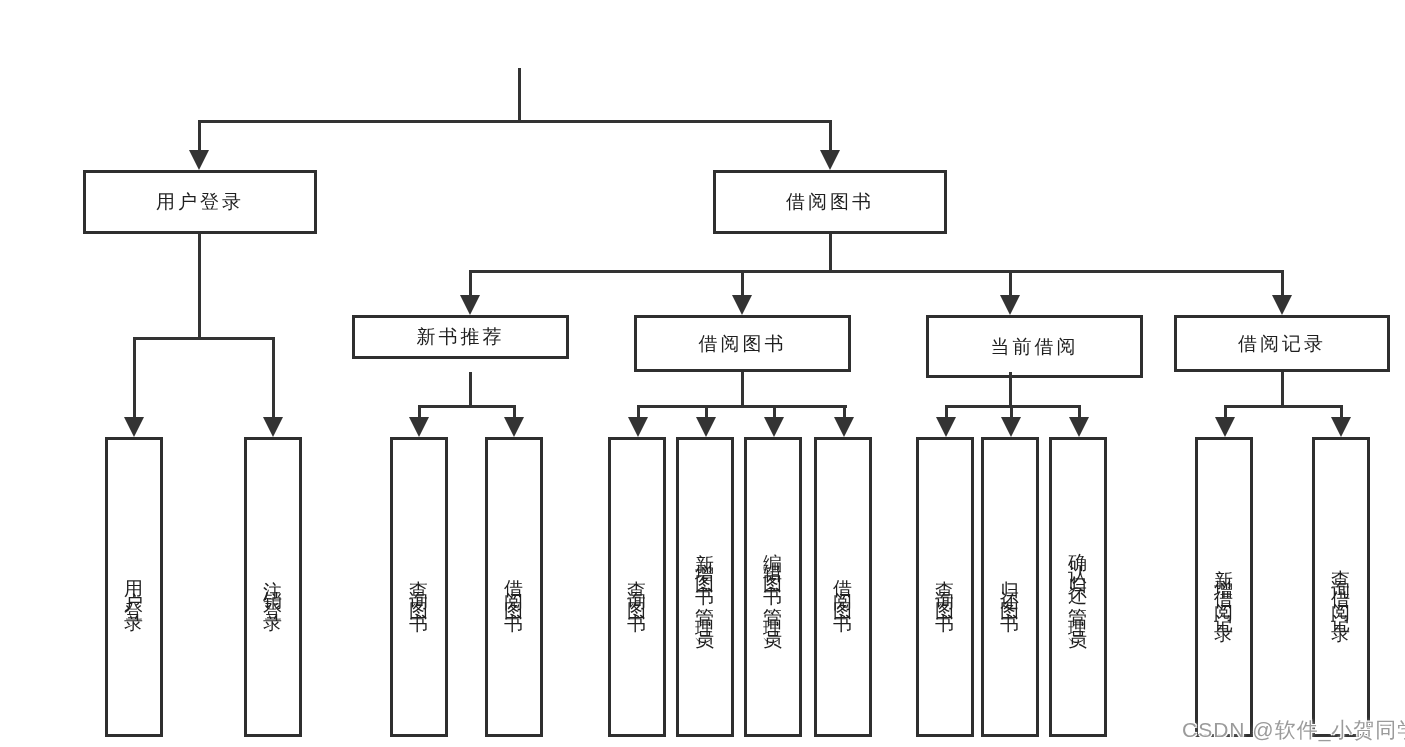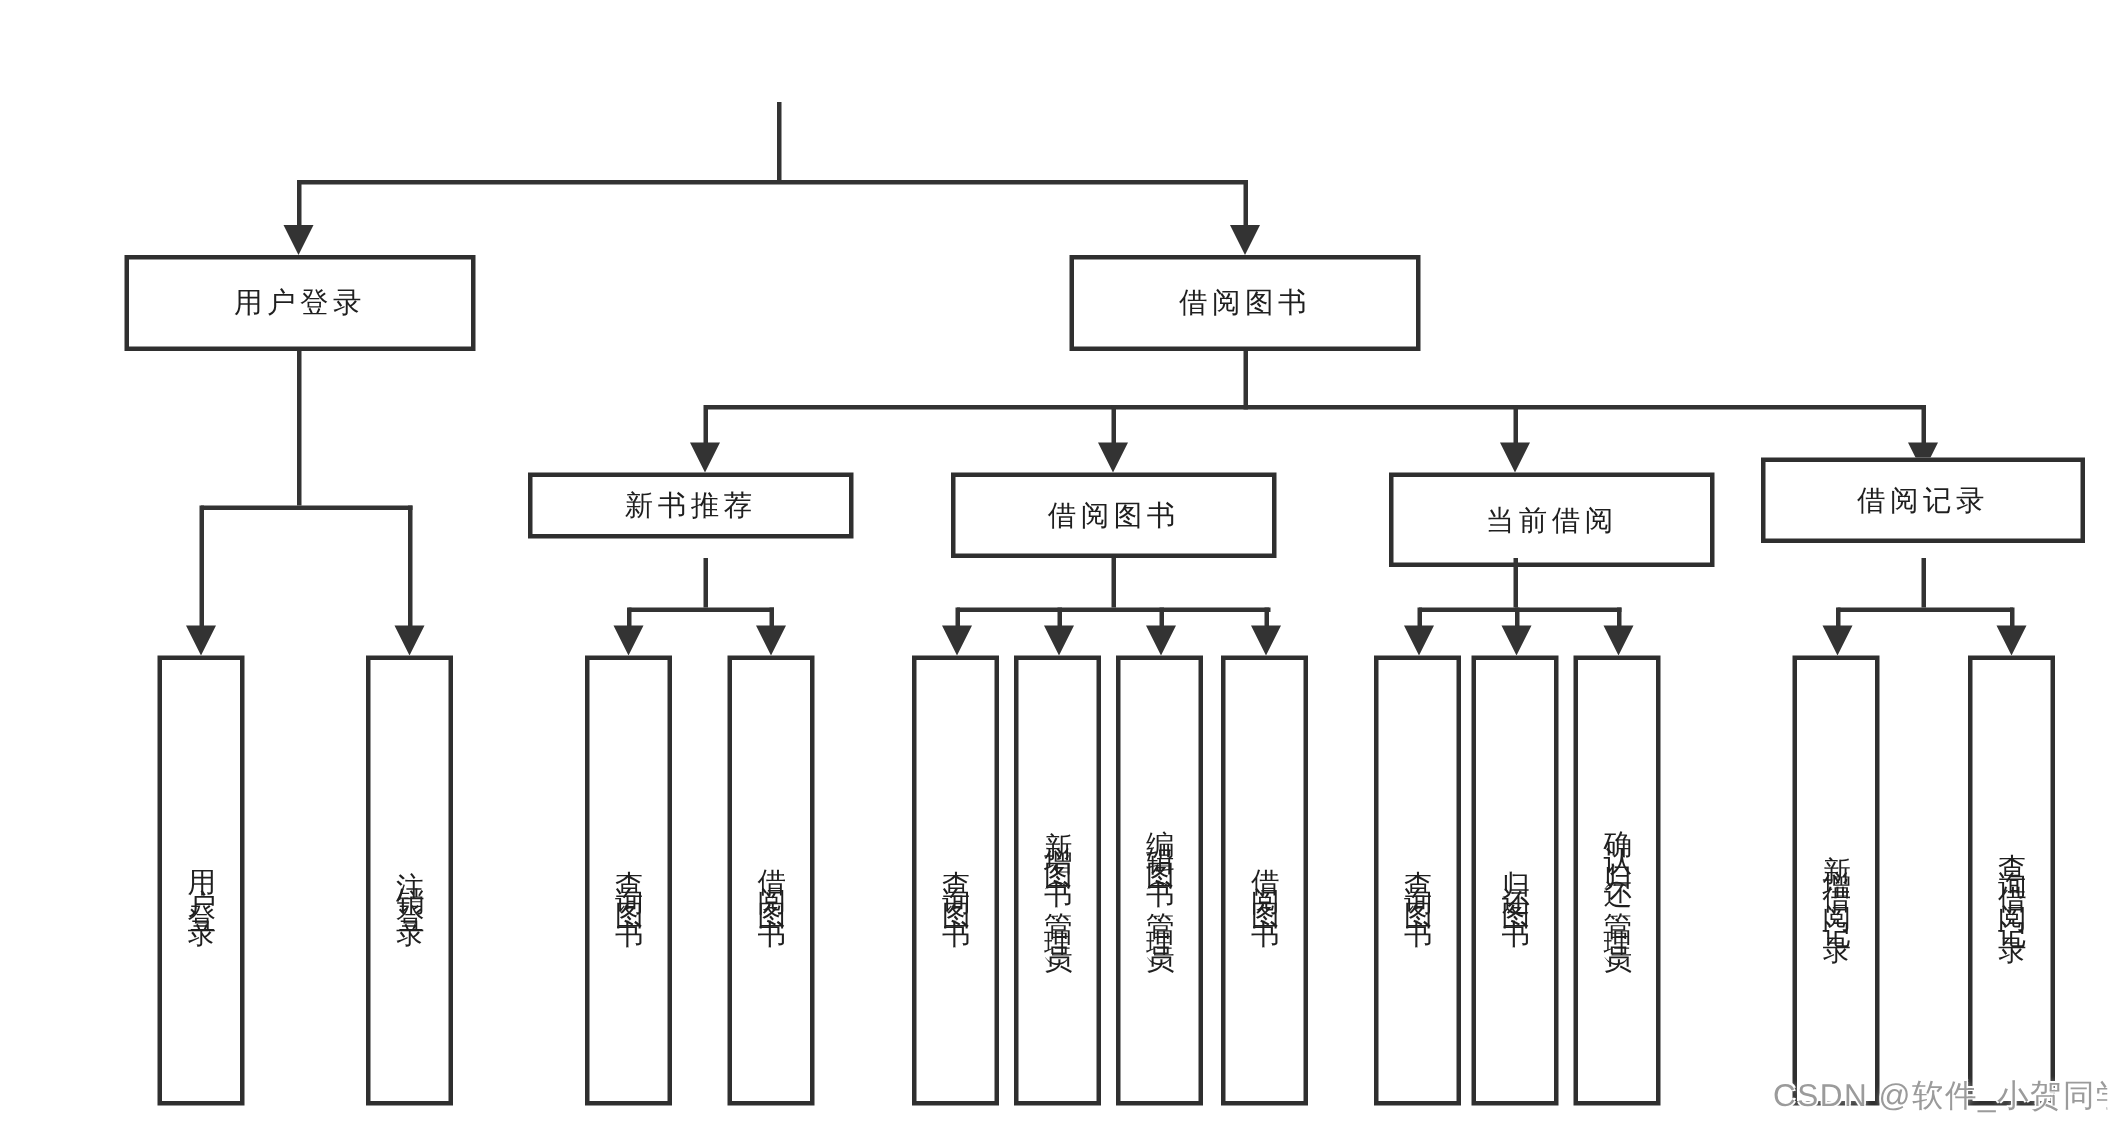--- a/index.html
+++ b/index.html
@@ -102,21 +102,21 @@
 
   <div class="node hbox" style="left:352px; top:315px; width:217px; height:44px;">
     <span>新书推荐</span>
   </div>
   <div class="node hbox" style="left:634px; top:315px; width:217px; height:57px;">
     <span>借阅图书</span>
   </div>
   <div class="node hbox" style="left:902px; top:315px; width:217px; height:63px;margin-left:24px;">
     <span>当前借阅</span>
   </div>
-  <div class="node hbox" style="left:1174px; top:305px; width:216px; height:57px;">
+  <div class="node hbox" style="left:1174px; top:315px; width:216px; height:57px;">
     <span>借阅记录</span>
   </div>
 
   <div class="vline" style="left:469px; top:372px; height:33px;"></div>
   <div class="hline" style="left:419px; top:405px; width:97px;"></div>
   <div class="vline" style="left:418px; top:405px; height:14px;"></div>
   <div class="arrowhead" style="left:409px; top:417px;"></div>
   <div class="vline" style="left:513px; top:405px; height:14px;"></div>
   <div class="arrowhead" style="left:504px; top:417px;"></div>
 

